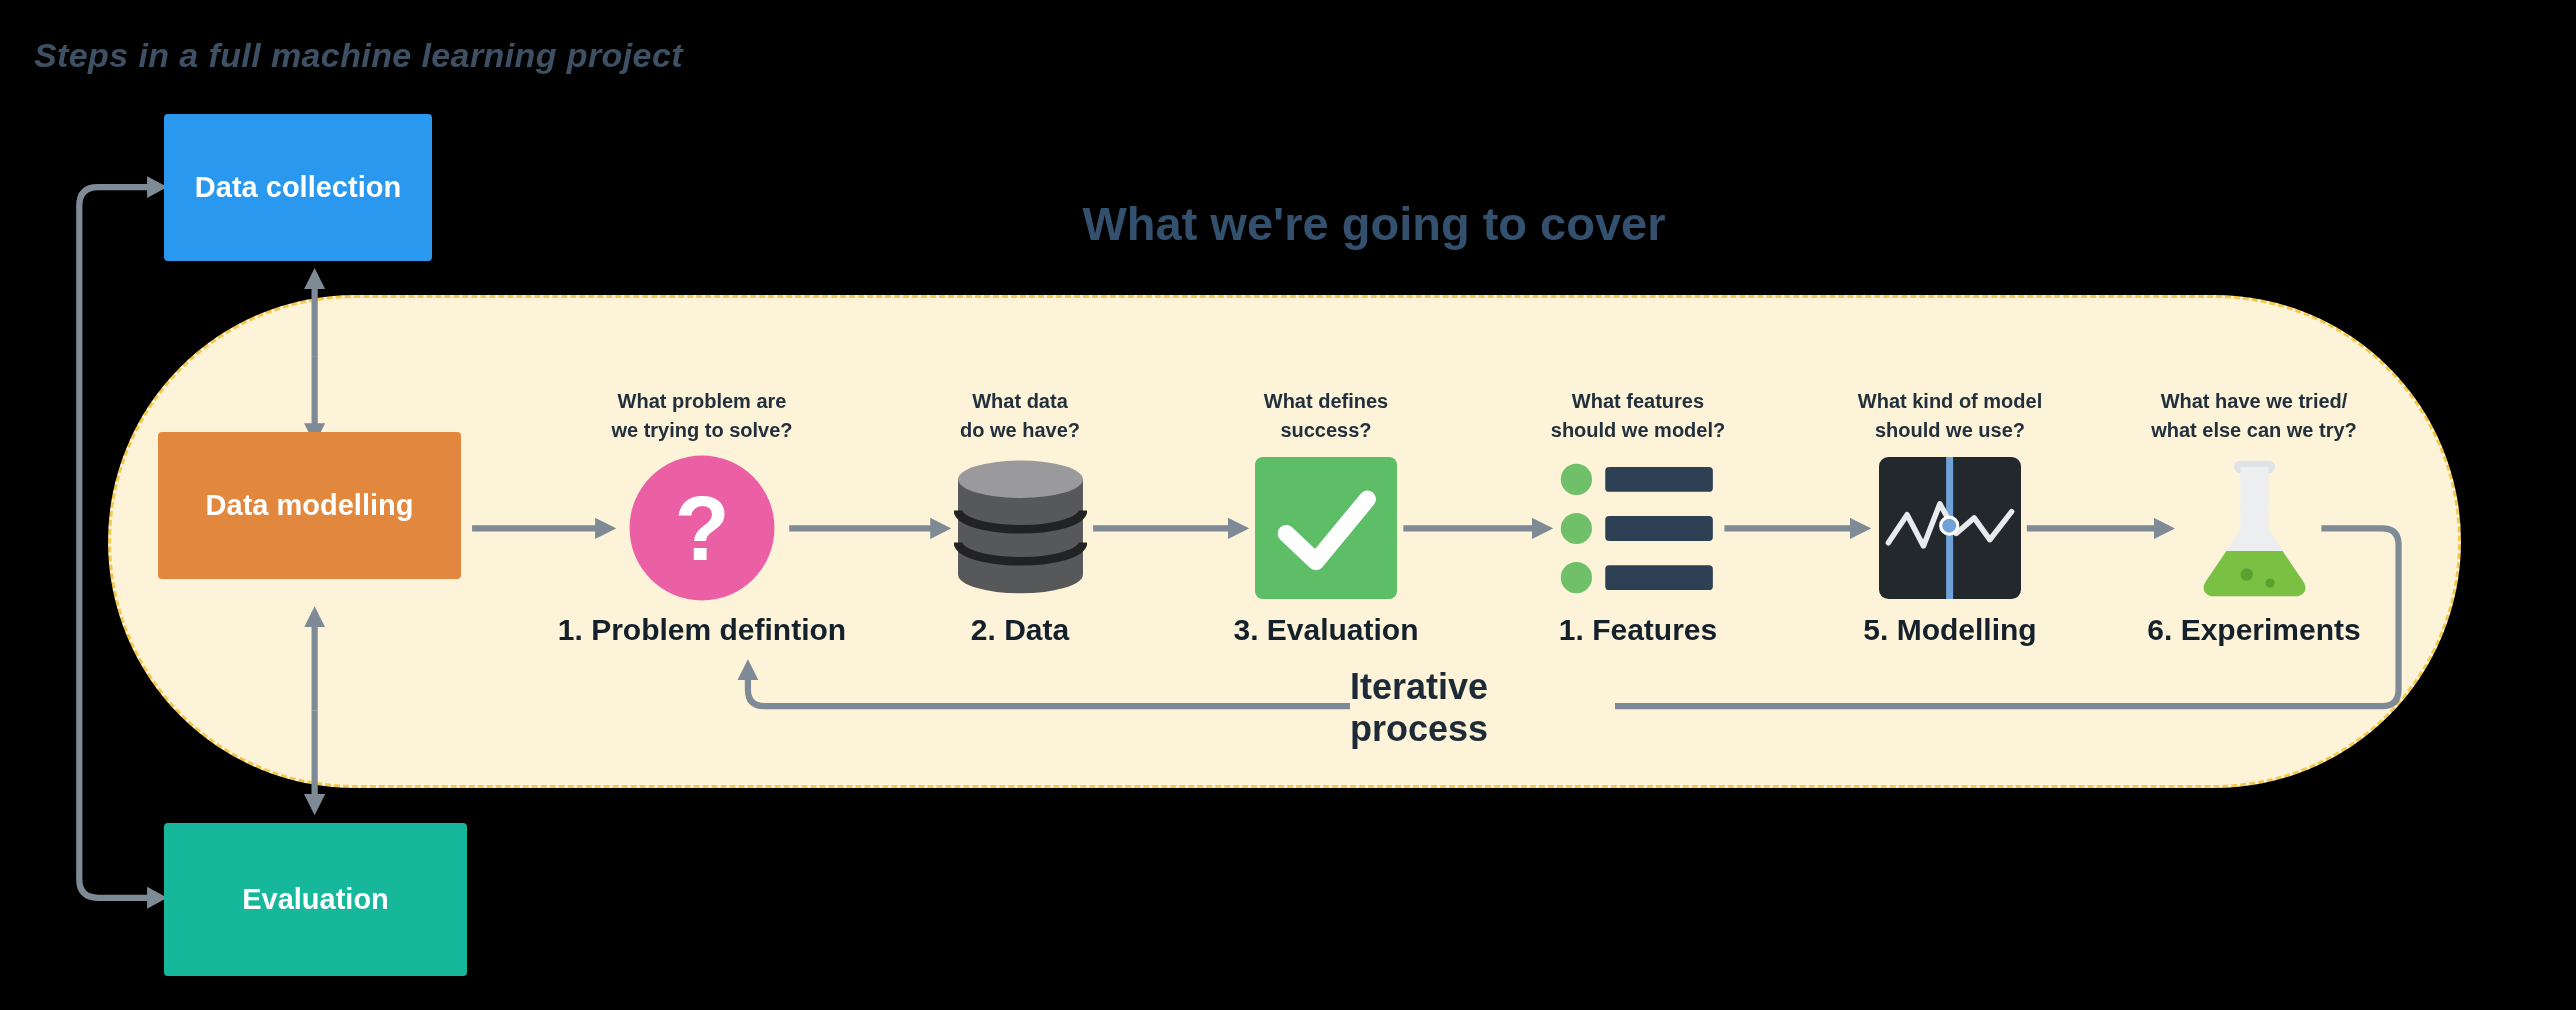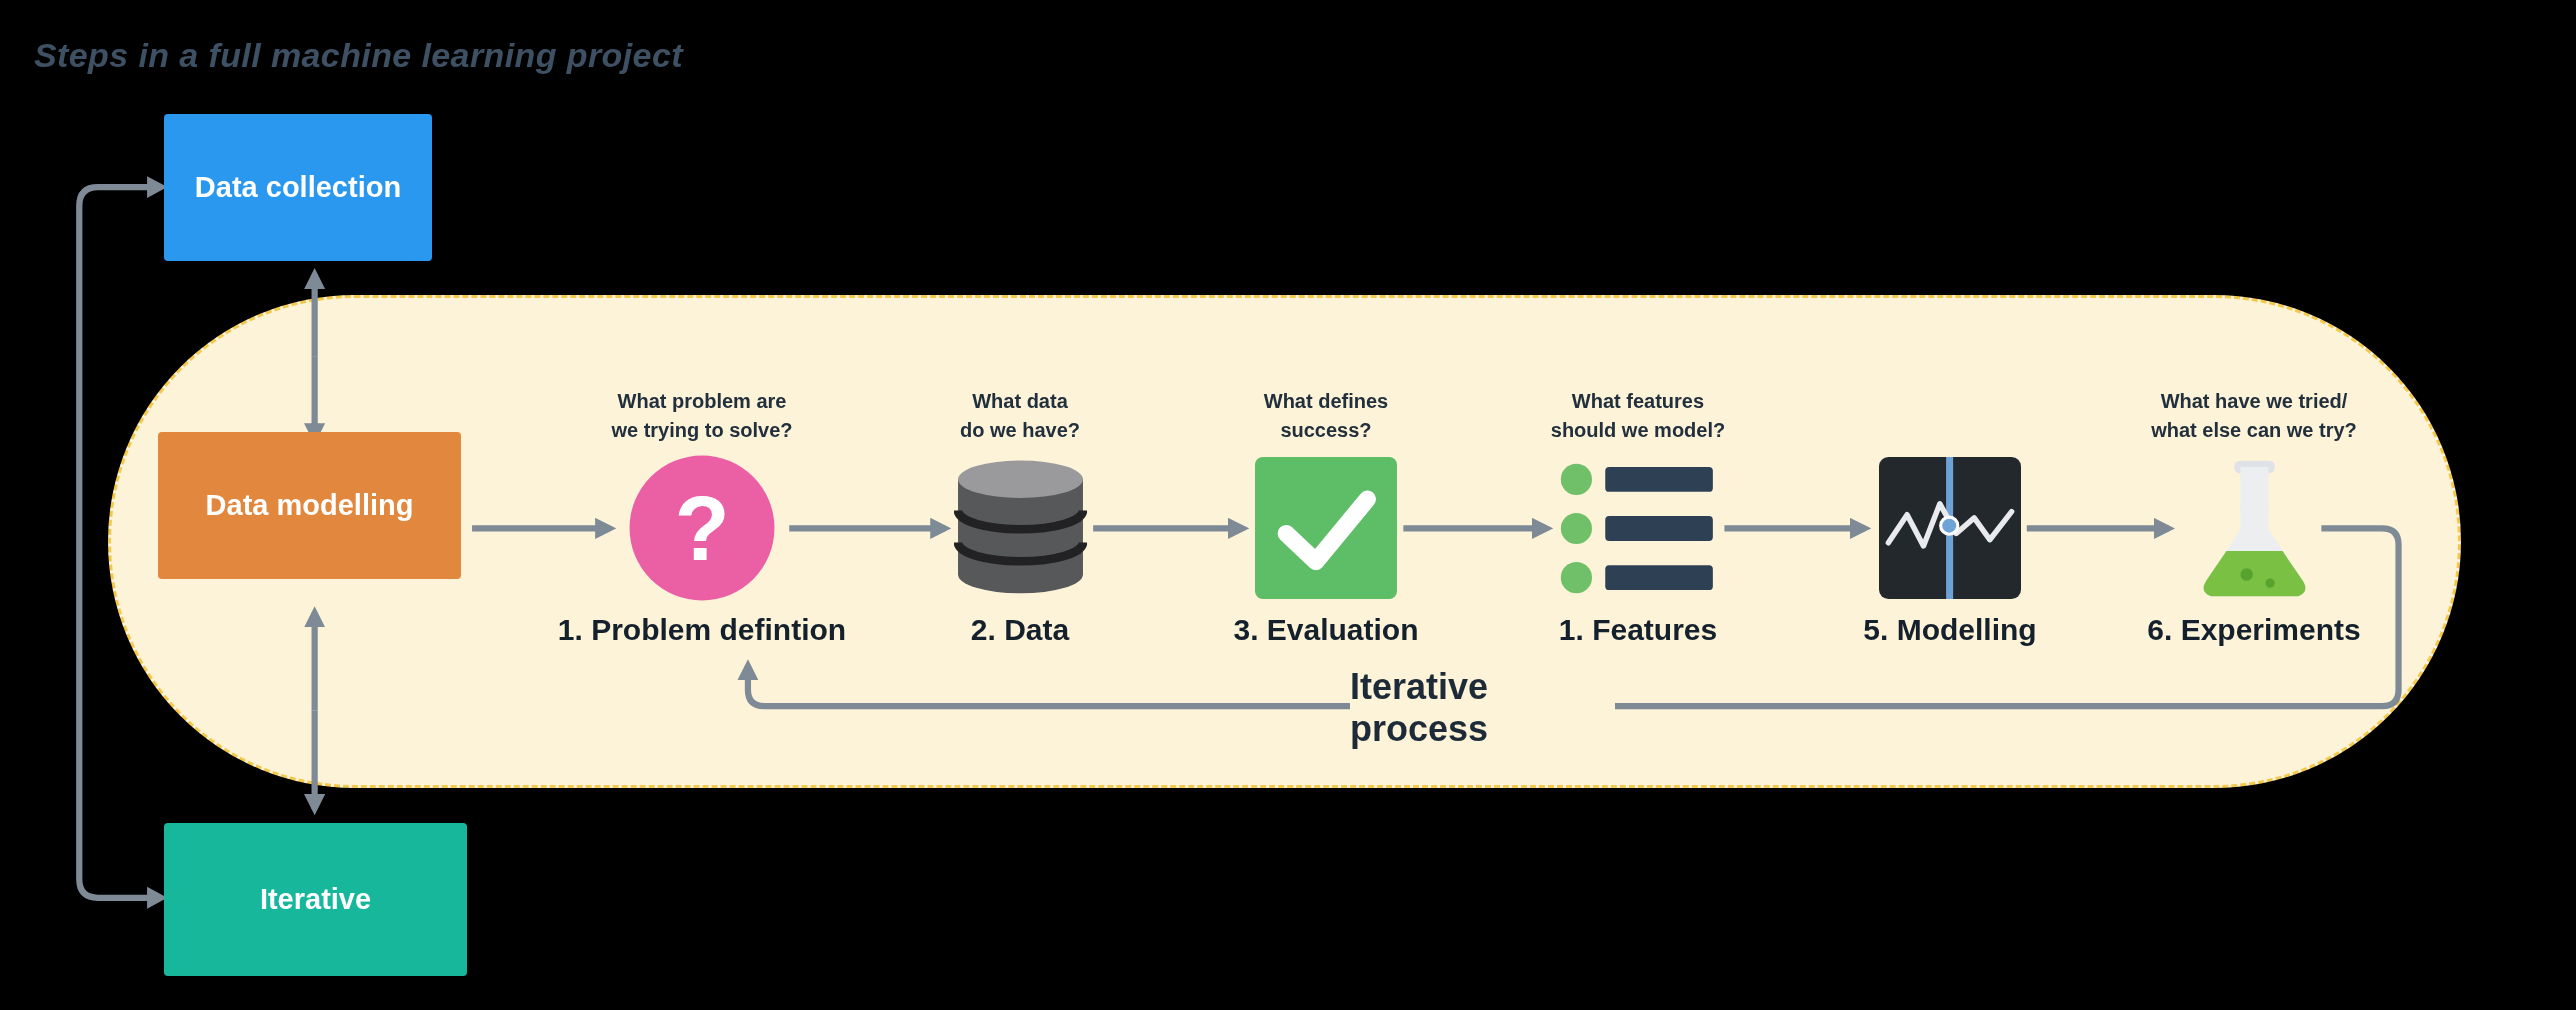--- a/index.html
+++ b/index.html
@@ -57,29 +57,30 @@
     <path class="ar" marker-end="url(#ah)" d="M1012,678 L1212,678"></path>
     <path class="ar" marker-end="url(#ah)" d="M1402,678 L1594,678"></path>
     <path class="ar" marker-end="url(#ah)" d="M1800,678 L1984,678"></path>
     <path class="ar" marker-end="url(#ah)" d="M2212,678 L2392,678"></path>
     <path class="ar" marker-end="url(#ah)" d="M2600,678 L2782,678"></path>
 
     <path class="ar" marker-end="url(#ah)" d="M2978,678 L3056,678 Q3077,678 3077,699 L3077,885 Q3077,906 3056,906 L980,906 Q959,906 959,885 L959,854"></path>
   </svg>
 
   <div class="header-title">Steps in a full machine learning project</div>
+  <div class="main-title">What we're going to cover</div>
 
   <div class="node node-collection">
     <span>Data collection</span>
   </div>
   <div class="node node-modelling">
     <span>Data modelling</span>
   </div>
   <div class="node node-deployment">
-    <span>Iterative</span>
+    <span>Evaluation</span>
   </div>
 
   <div class="step" style="left:515px">
     <div class="q">What problem are
 we trying to solve?</div>
     <div class="icon-wrap">
       <svg width="148" height="148" viewBox="0 0 190 190">
         <circle cx="95" cy="95" r="93" fill="#eb5fa4"></circle>
         <text x="95" y="136" font-size="116" font-weight="bold" fill="#ffffff" text-anchor="middle" font-family="Liberation Sans, sans-serif">?</text>
       </svg>
@@ -123,20 +124,22 @@
         <circle cx="21" cy="84" r="20" fill="#6fc069"></circle>
         <rect x="58" y="68" width="138" height="32" rx="5" fill="#2e4154"></rect>
         <circle cx="21" cy="147" r="20" fill="#6fc069"></circle>
         <rect x="58" y="131" width="138" height="32" rx="5" fill="#2e4154"></rect>
       </svg>
     </div>
     <div class="step-label">1. Features</div>
   </div>
 
   <div class="step" style="left:1763px">
+    <div class="q">What kind of model
+should we use?</div>
     <div class="icon-wrap">
       <svg width="142" height="142" viewBox="0 0 182 182">
         <rect width="182" height="182" rx="12" fill="#23282d"></rect>
         <rect x="86" y="0" width="9" height="182" fill="#6fa3d8"></rect>
         <polyline points="12,110 36,74 57,114 78,60 99,98 122,78 142,106 170,70" stroke="#e8eaed" stroke-width="7" fill="none" stroke-linejoin="round" stroke-linecap="round"></polyline>
         <circle cx="90" cy="88" r="11" fill="#6fa3d8" stroke="#ffffff" stroke-width="4"></circle>
       </svg>
     </div>
     <div class="step-label">5. Modelling</div>
   </div>

